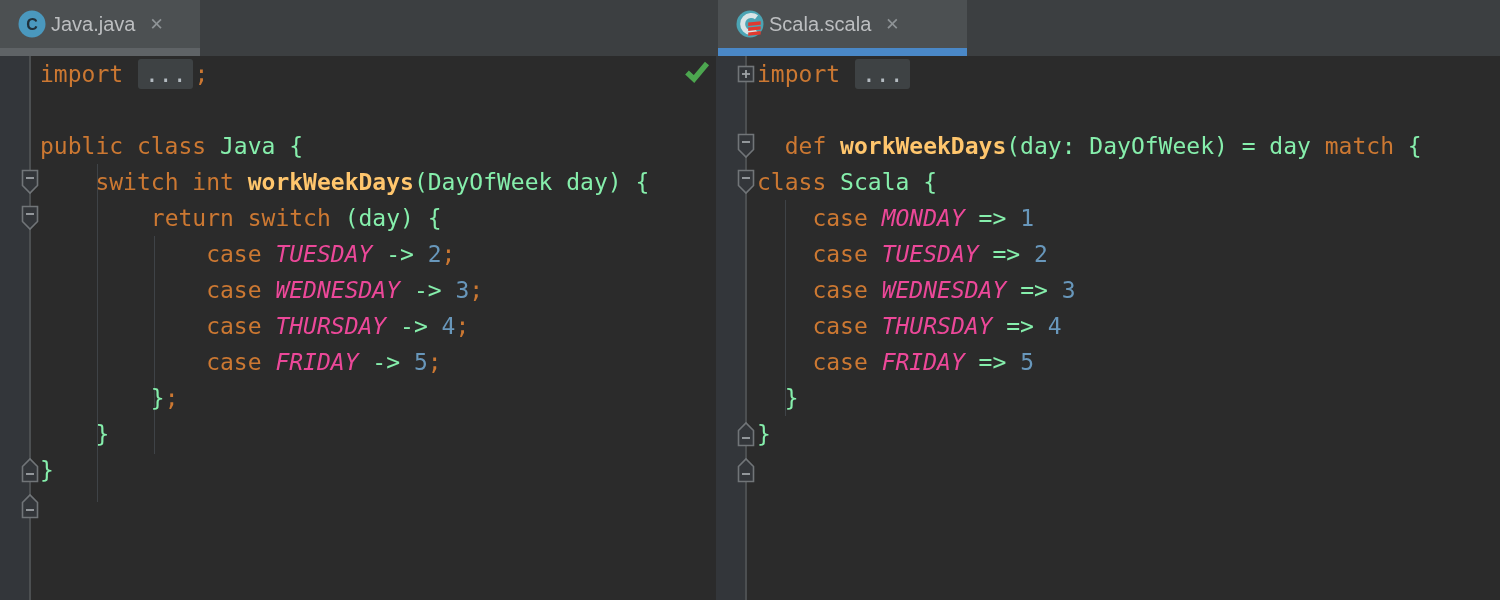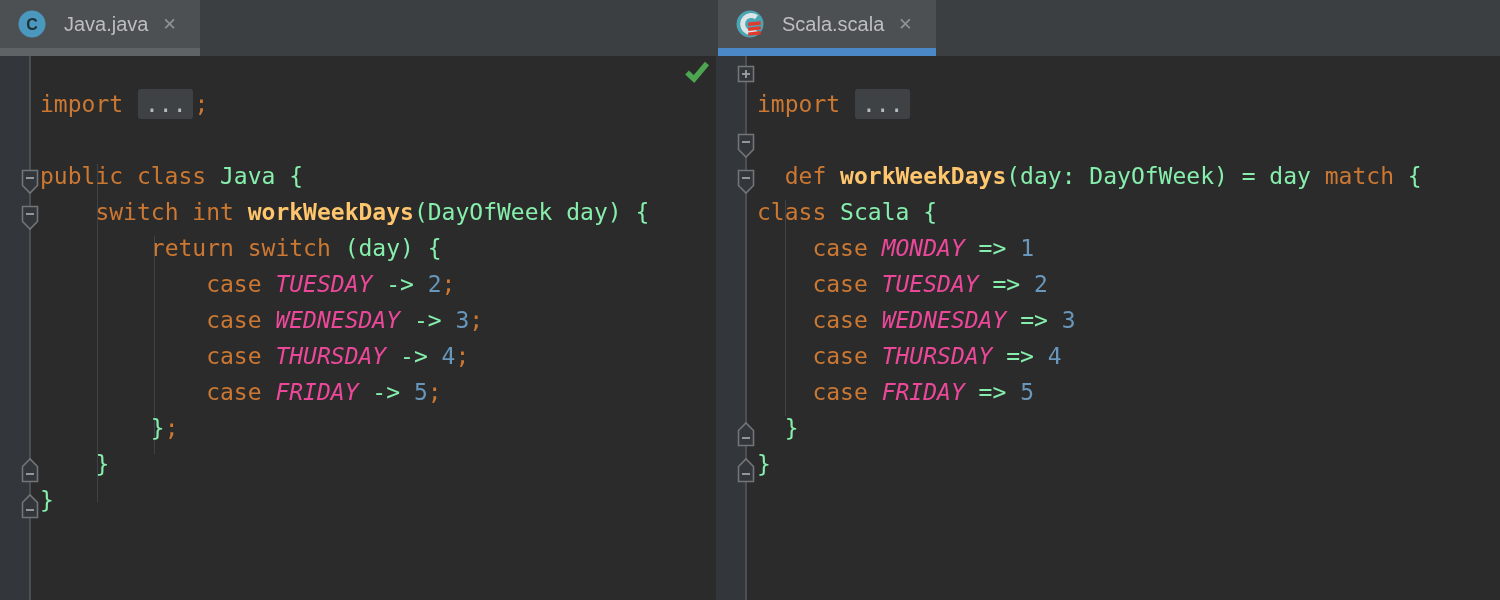--- a/index.html
+++ b/index.html
@@ -11,36 +11,36 @@
   .pane { position:absolute; top:0; bottom:0; }
   .pane-left  { left:0;  width:716px; }
   .pane-right { left:716px; width:784px; }
   .splitter { position:absolute; left:714px; top:0; bottom:0; width:4px; cursor:col-resize; }
 
   
   .tabbar { position:relative; height:56px; background:#3C3F41; width:100%; }
   .tab { position:absolute; top:0; height:56px; }
   .tab-body { height:48px; background:#4C5052; display:flex; align-items:center; padding:0 16px 0 18px; }
   .tab-underline { position:absolute; top:48px; left:0; right:0; height:8px; }
-  .tab-label { color:#BCBEC0; font-size:20px; margin:0 14px 0 18px; white-space:nowrap; }
+  .tab-label { color:#BCBEC0; font-size:20px; margin:0 14px 0 5px; white-space:nowrap; }
   .tab-close { color:#8E9396; font-size:17px; line-height:1; cursor:pointer; padding-top:1px; }
   .tab-icon { width:28px; height:28px; display:block; flex:0 0 28px; }
   .pane-left  .tab { left:0; width:200px; }
-  .pane-right .tab { left:2px; width:218px; }
+  .pane-right .tab { left:2px; width:249px; }
 
   
   .editor { position:absolute; top:56px; left:0; right:0; bottom:0; background:#2B2B2B; }
   .gutter { position:absolute; left:0; top:0; bottom:0; width:31px; background:#33363A;
             border-right:2px solid #4C4F51; }
   .gutter-rows { position:absolute; left:0; top:0; width:40px; }
   .gutter-row { position:relative; height:36px; }
   .gutter-marker { position:absolute; left:21px; top:5px; width:18px; height:26px; cursor:pointer; }
   .gutter-marker.plus { top:9px; height:18px; }
   .code { position:absolute; left:33px; top:0; right:0; bottom:0;
-          font-family:"DejaVu Sans Mono", monospace; font-size:23px;margin-top:30px; }
+          font-family:"DejaVu Sans Mono", monospace; font-size:23px; }
   .pane-left  .code { padding-left:7px; }
   .pane-right .code { padding-left:8px; }
   .code-line { height:36px; line-height:36px; white-space:pre; cursor:text; }
   .tok-kw    { color:#CC7832; }
   .tok-fn    { color:#FFC66D; font-weight:bold; }
   .tok-const { color:#ec4899; font-style:italic; }
   .tok-num   { color:#6897BB; }
   .tok-plain { color:#86efac; }
   .tok-semi  { color:#CC7832; }
   .tok-fold  { background:#3E4244; color:#B3BAC0; border-radius:3px; padding:2px 7px; margin:0 1px; cursor:pointer; }

